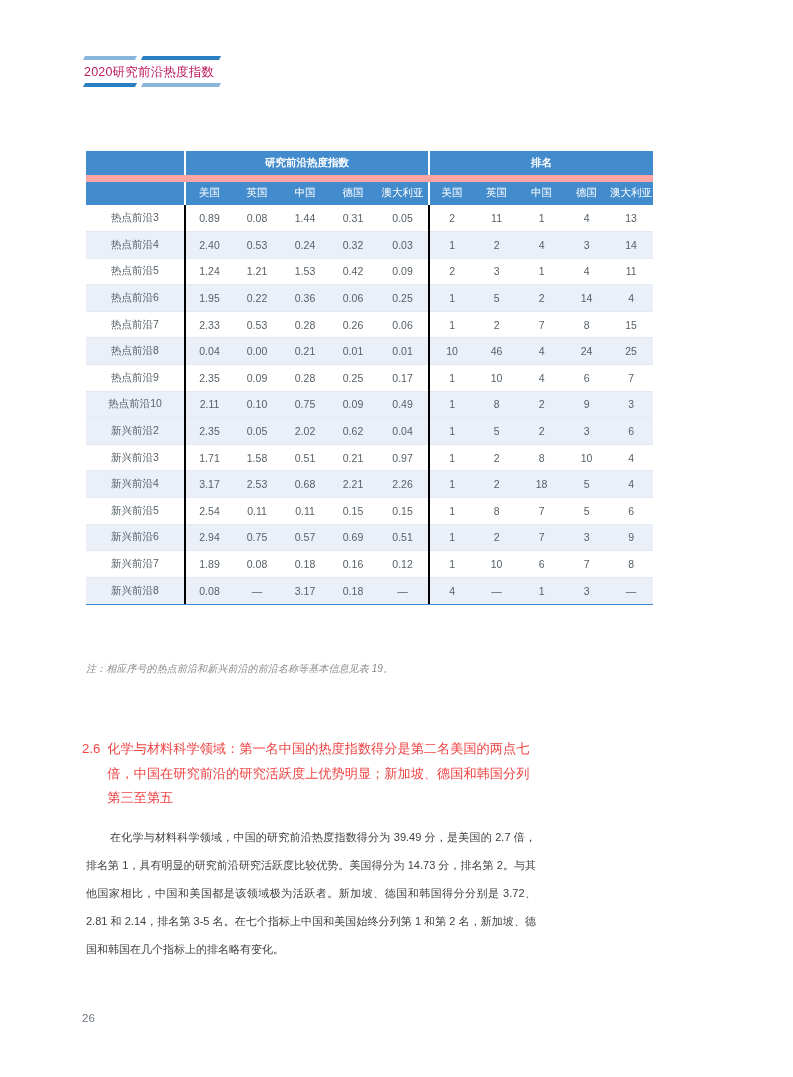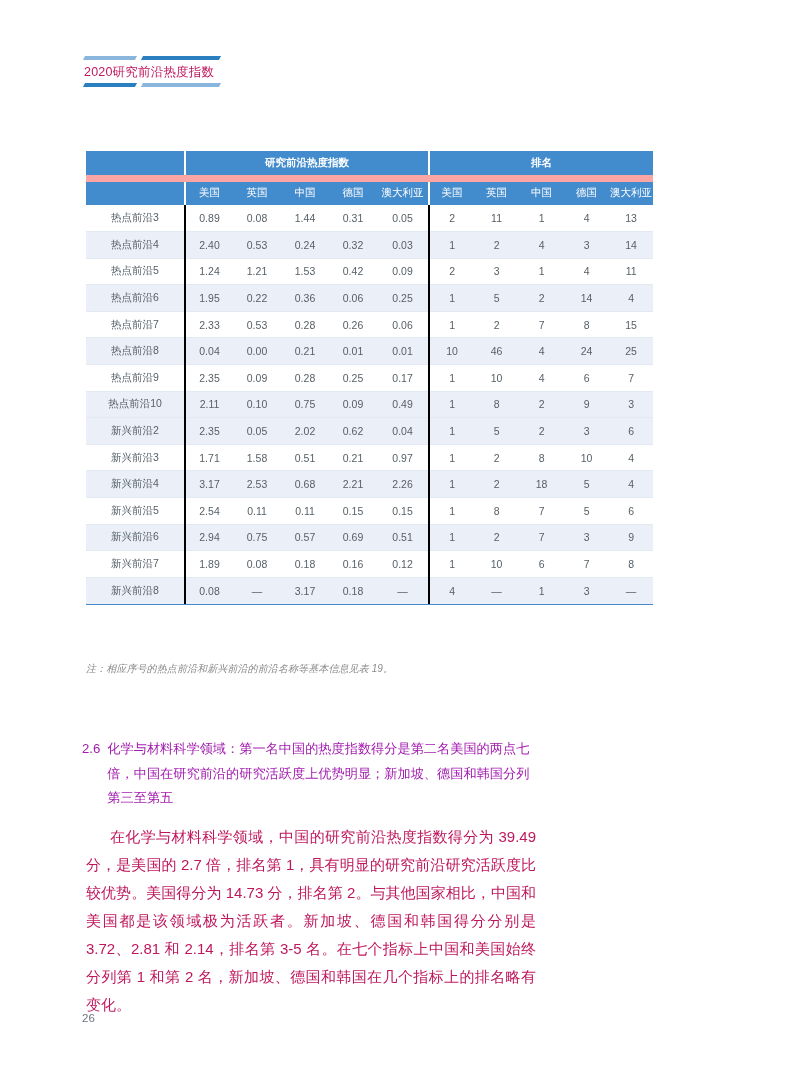--- a/index.html
+++ b/index.html
@@ -113,43 +113,43 @@
     letter-spacing: 0.1px;
     font-style: italic;
   }
 
   
   .section-heading {
     position: absolute;
     left: 82px;
     top: 737px;
     width: 460px;
-    color: #a21caf;
+    color: #ef4444;
     font-size: 13.2px;
     line-height: 24.5px;
     display: flex;
     align-items: flex-start;
   }
   .sec-num {
     flex: 0 0 auto;
     padding-right: 7px;
   }
   .sec-text {
     flex: 1 1 auto;
   }
 
   
   .body-para {
     position: absolute;
     left: 86px;
     top: 823px;
     width: 450px;
-    font-size: 15px;
+    font-size: 11px;
     line-height: 28px;
-    color: #be185d;
+    color: #404040;
     text-indent: 24px;
     text-align: justify;
     text-justify: inter-ideograph;
   }
 
   
   .page-number {
     position: absolute;
     left: 82px;
     top: 1012px;

